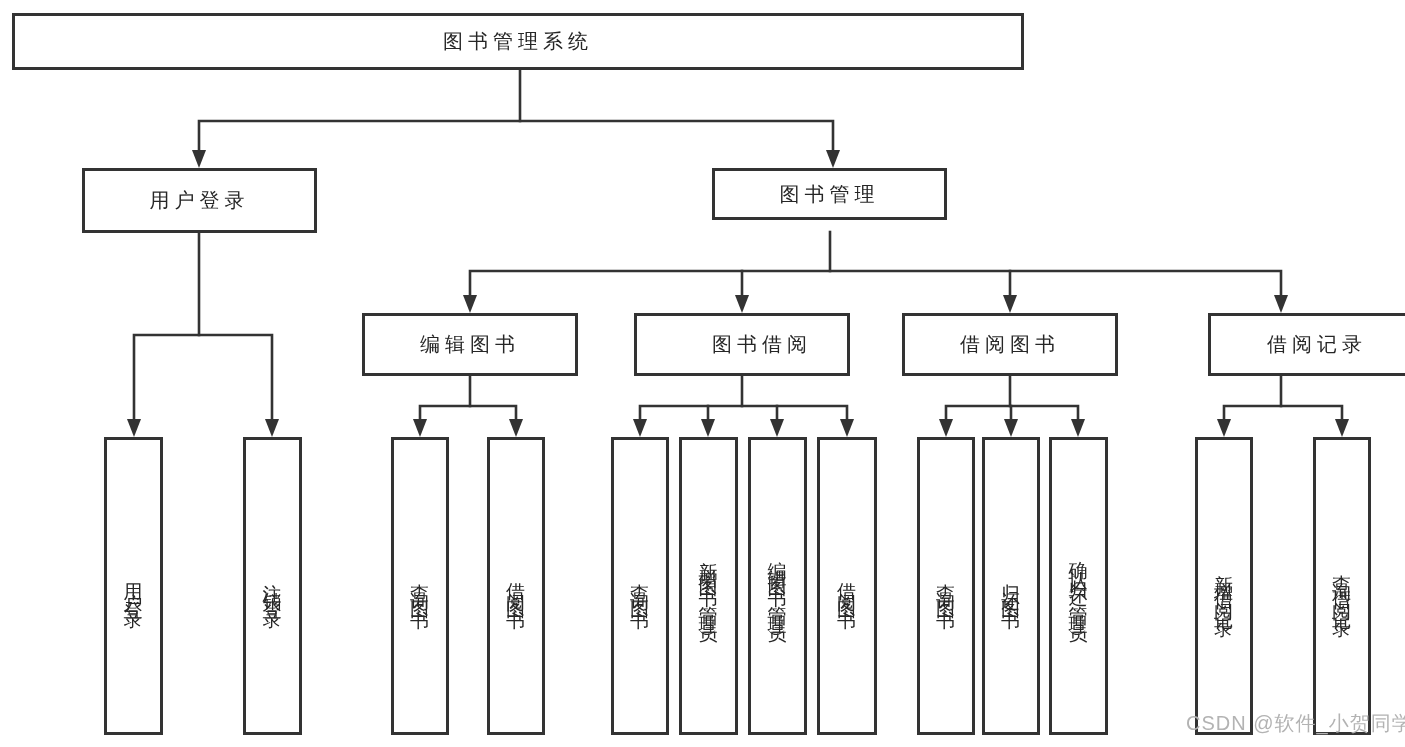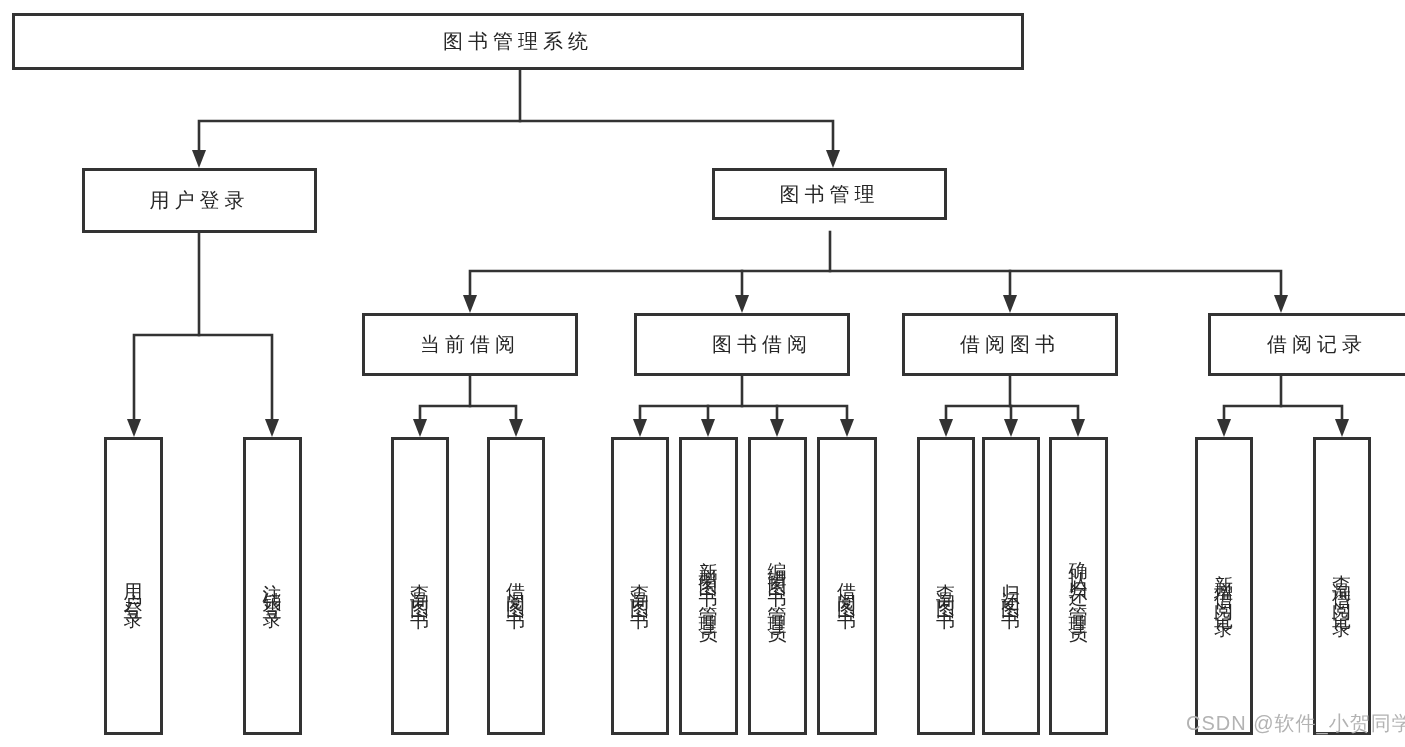--- a/index.html
+++ b/index.html
@@ -132,21 +132,21 @@
       <polygon class="arrow" points="1217,419 1231,419 1224,437"></polygon>
       <polygon class="arrow" points="1335,419 1349,419 1342,437"></polygon>
     </g>
   </svg>
 
   <div class="node hbox" style="left:12px; top:13px; width:1012px; height:57px;">图书管理系统</div>
 
   <div class="node hbox" style="left:82px; top:168px; width:235px; height:65px;">用户登录</div>
   <div class="node hbox" style="left:712px; top:168px; width:235px; height:52px;">图书管理</div>
 
-  <div class="node hbox" style="left:362px; top:313px; width:216px; height:63px;">当前借阅</div>
+  <div class="node hbox" style="left:362px; top:313px; width:216px; height:63px;">编辑图书</div>
   <div class="node hbox" style="left:634px; top:313px; width:216px; height:63px;padding-left:40px;">图书借阅</div>
   <div class="node hbox" style="left:902px; top:313px; width:216px; height:63px;">借阅图书</div>
   <div class="node hbox" style="left:1208px; top:313px; width:218px; height:63px;">借阅记录</div>
 
   <div class="node vbox" style="left:104px; top:437px; width:59px; height:298px;">用户登录</div>
   <div class="node vbox" style="left:243px; top:437px; width:59px; height:298px;">注销登录</div>
 
   <div class="node vbox" style="left:391px; top:437px; width:58px; height:298px;">查询图书</div>
   <div class="node vbox" style="left:487px; top:437px; width:58px; height:298px;">借阅图书</div>
 

